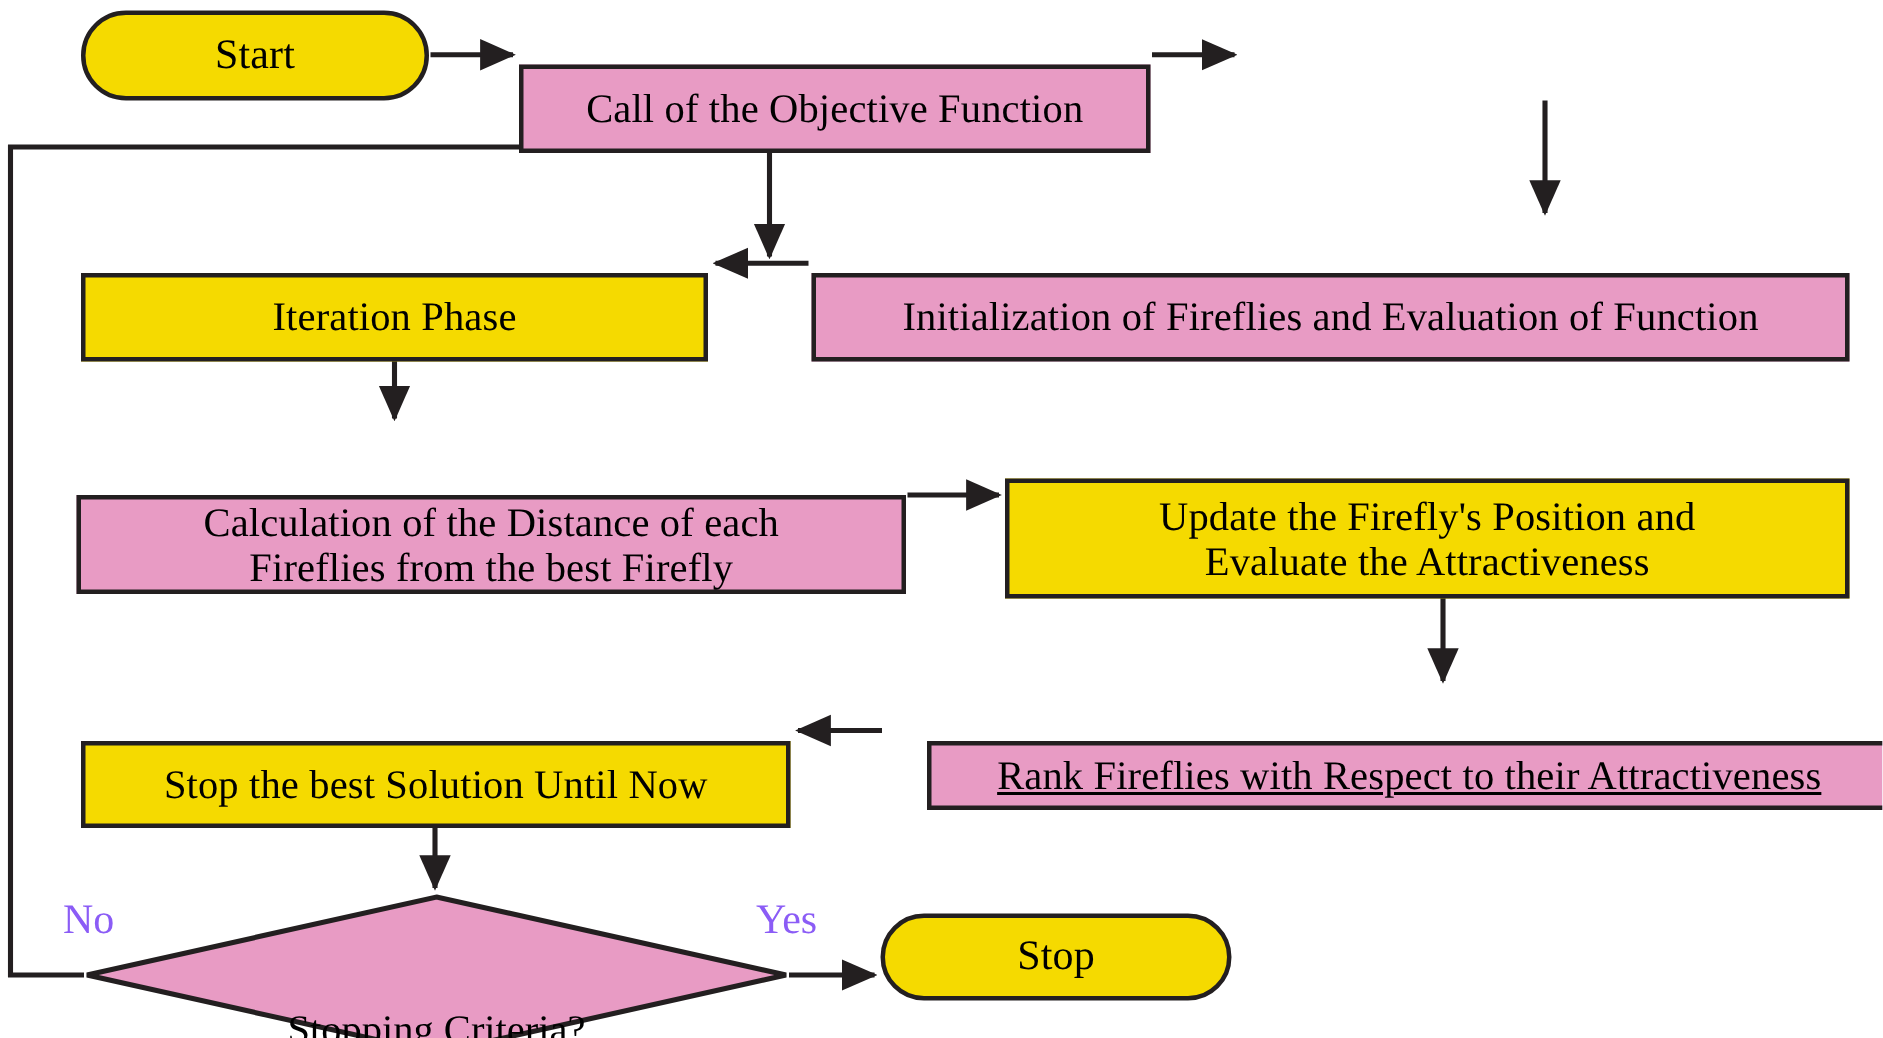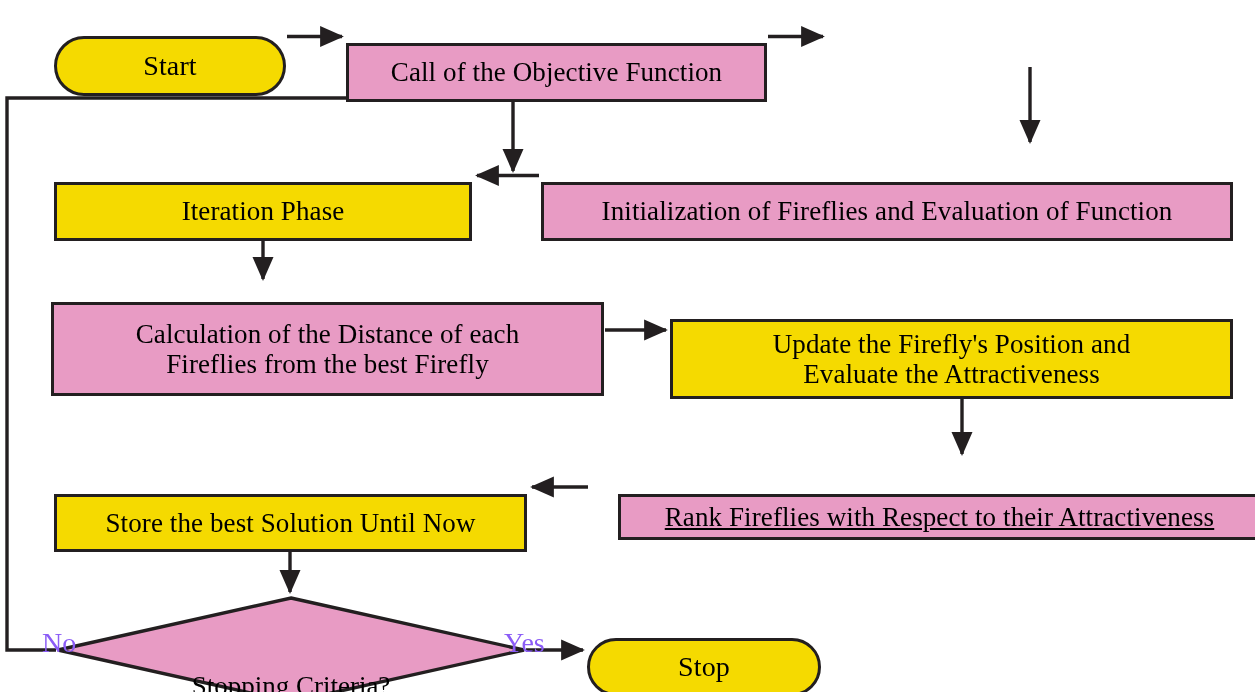--- a/index.html
+++ b/index.html
@@ -59,21 +59,21 @@
     justify-content: center;
     color: #000000;
     pointer-events: none;
   }
   .edge-label {
     position: absolute;
     color: #8b5cf6;
     z-index: 3;
     white-space: nowrap;
   }
-  .fs-28 { font-size: 28px; margin-top: 29px; }
+  .fs-28 { font-size: 28px; }
   .fs-27 { font-size: 27px; margin-top: 36px; }
 </style>
 </head>
 <body>
 
 <div id="canvas">
 
   <svg id="edges" viewBox="0 0 1255 692" width="1255" height="692" xmlns="http://www.w3.org/2000/svg">
     <defs>
       <marker id="arrow" viewBox="0 0 10 10" refX="9.2" refY="5" markerWidth="7" markerHeight="7" orient="auto-start-reverse">
@@ -117,32 +117,32 @@
 
 
   <div class="node yellow fs-27" style="left:54px; top:146px; width:418px; height:59px;">
     <span class="label">Iteration Phase</span>
   </div>
 
   <div class="node pink fs-27" style="left:541px; top:146px; width:692px; height:59px;">
     <span class="label">Initialization of Fireflies and Evaluation of Function</span>
   </div>
 
-  <div class="node pink fs-27" style="left:51px; top:266px; width:553px; height:94px;">
+  <div class="node pink fs-27" style="left:51px; top:294px; width:553px; height:66px;">
     <span class="label">Calculation of the Distance of each
 Fireflies from the best Firefly</span>
   </div>
 
   <div class="node yellow fs-27" style="left:670px; top:283px; width:563px; height:80px;">
     <span class="label">Update the Firefly's Position and
 Evaluate the Attractiveness</span>
   </div>
 
   <div class="node yellow fs-27" style="left:54px; top:458px; width:473px; height:58px;">
-    <span class="label">Store the best Solution Until Now</span>
+    <span class="label">Stop the best Solution Until Now</span>
   </div>
 
   <div class="node pink fs-27" style="left:618px; top:458px; width:643px; height:46px;text-decoration:underline;">
     <span class="label">Rank Fireflies with Respect to their Attractiveness</span>
   </div>
 
   <div class="diamond-wrap" style="left:56px; top:596px; width:470px; height:108px;">
     <svg width="470" height="108" viewBox="0 0 470 108" xmlns="http://www.w3.org/2000/svg">
       <polygon points="235,2 468,54 235,106 2,54" fill="#e89bc4" stroke="#231f20" stroke-width="3.4" stroke-linejoin="miter"></polygon>
     </svg>

